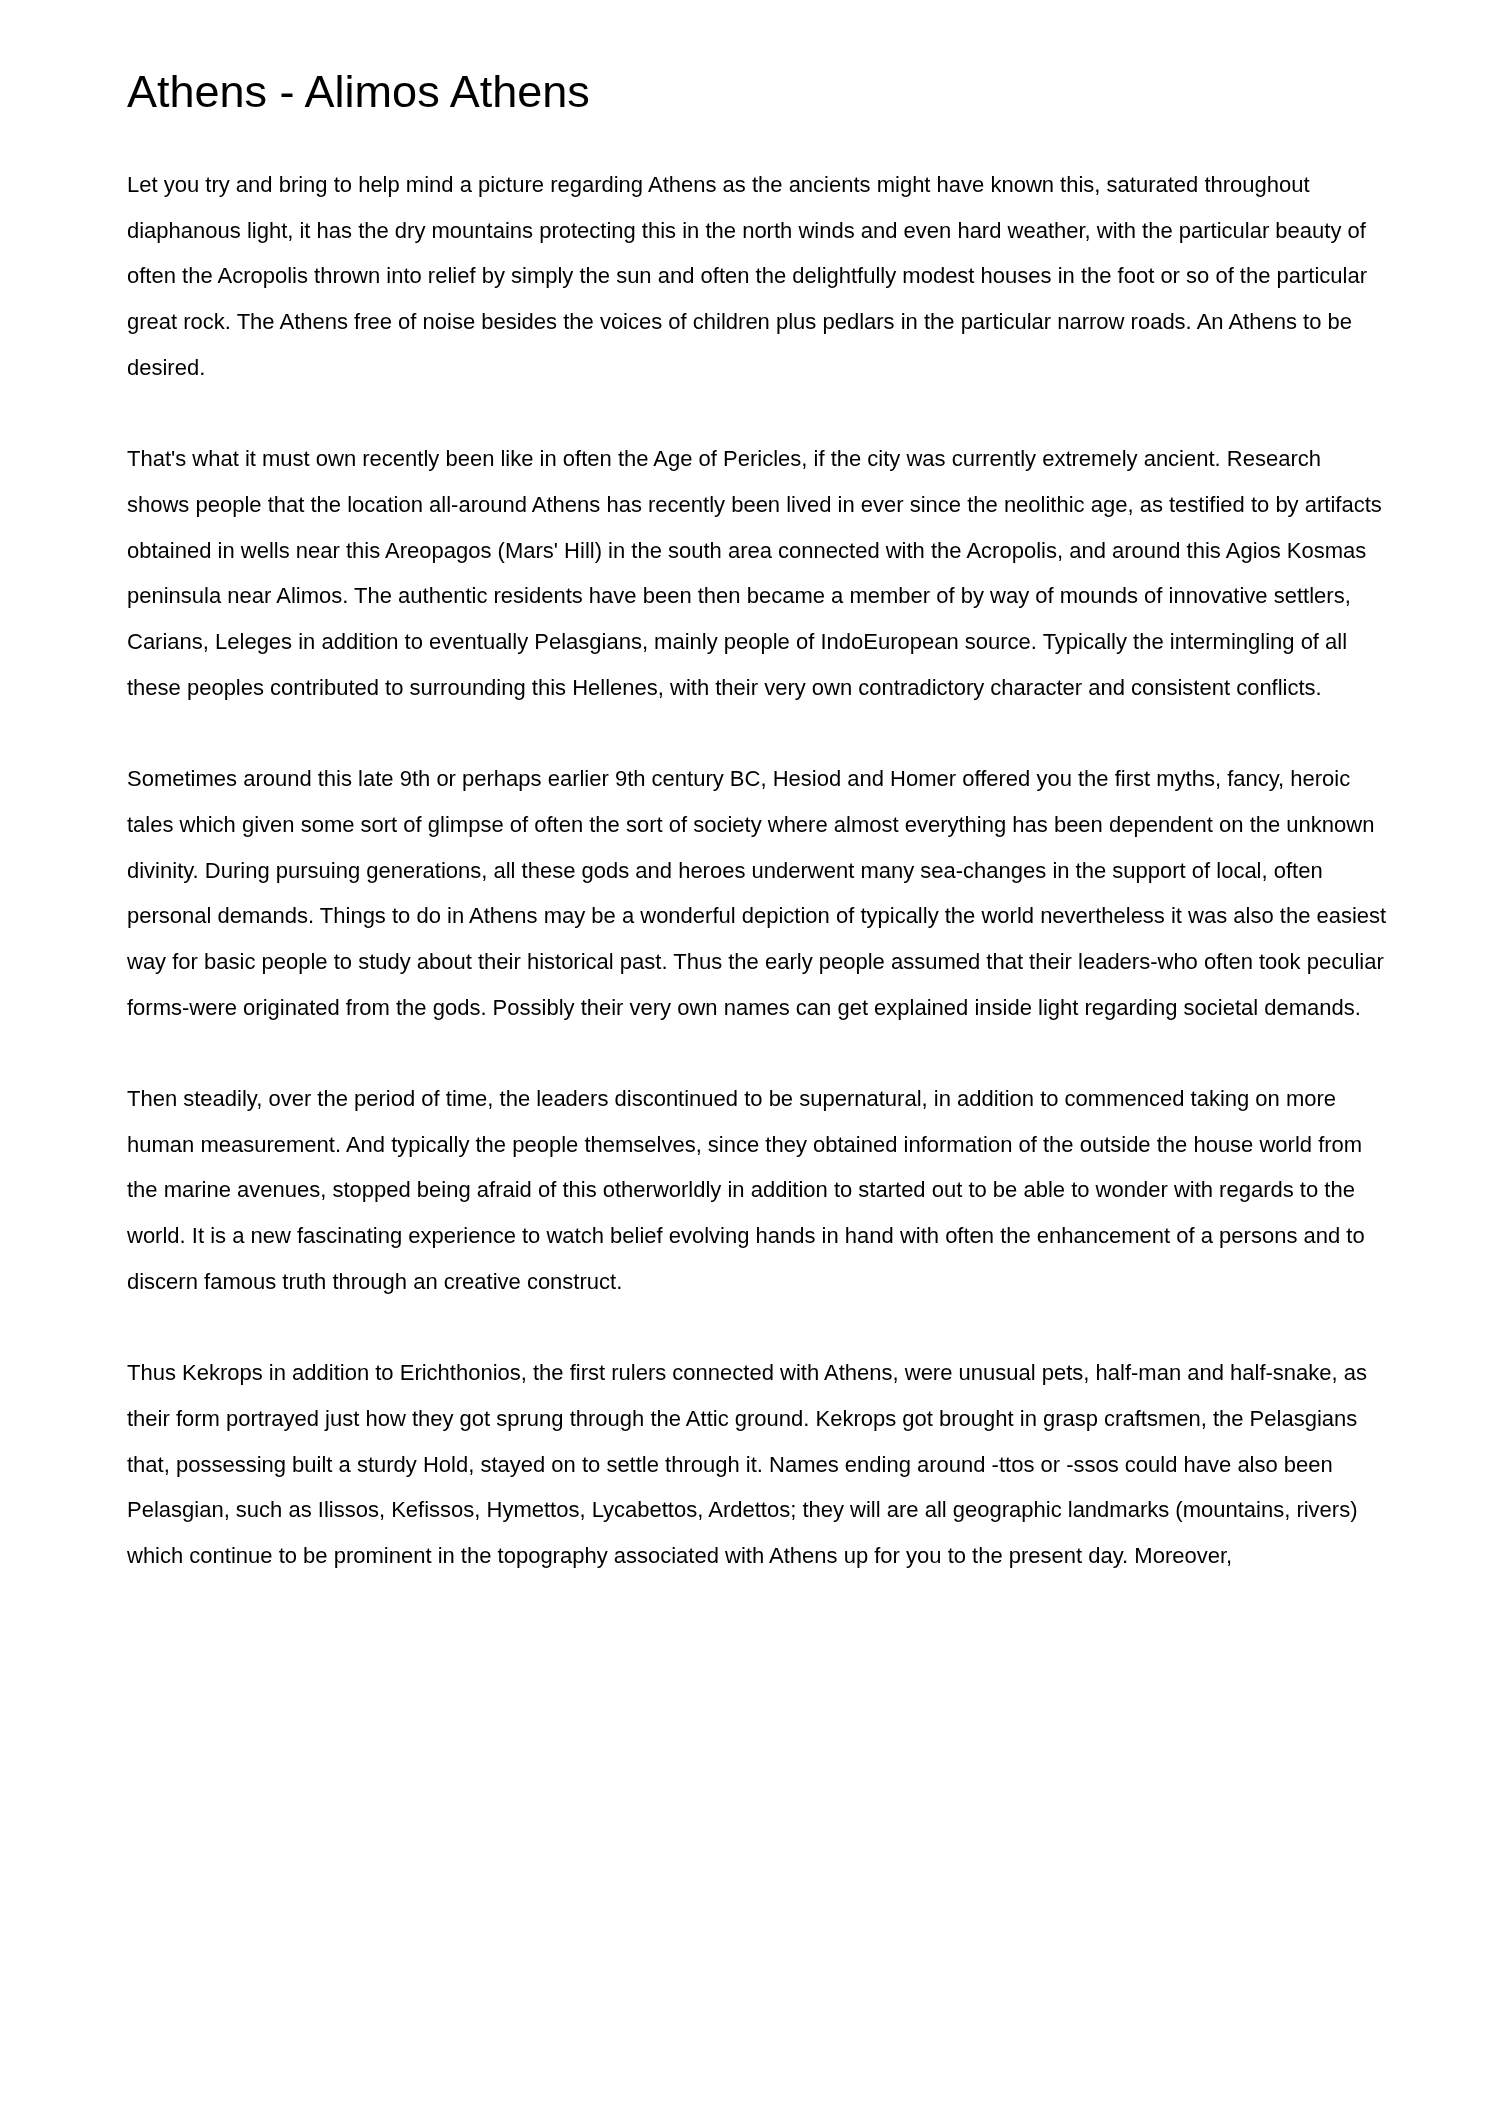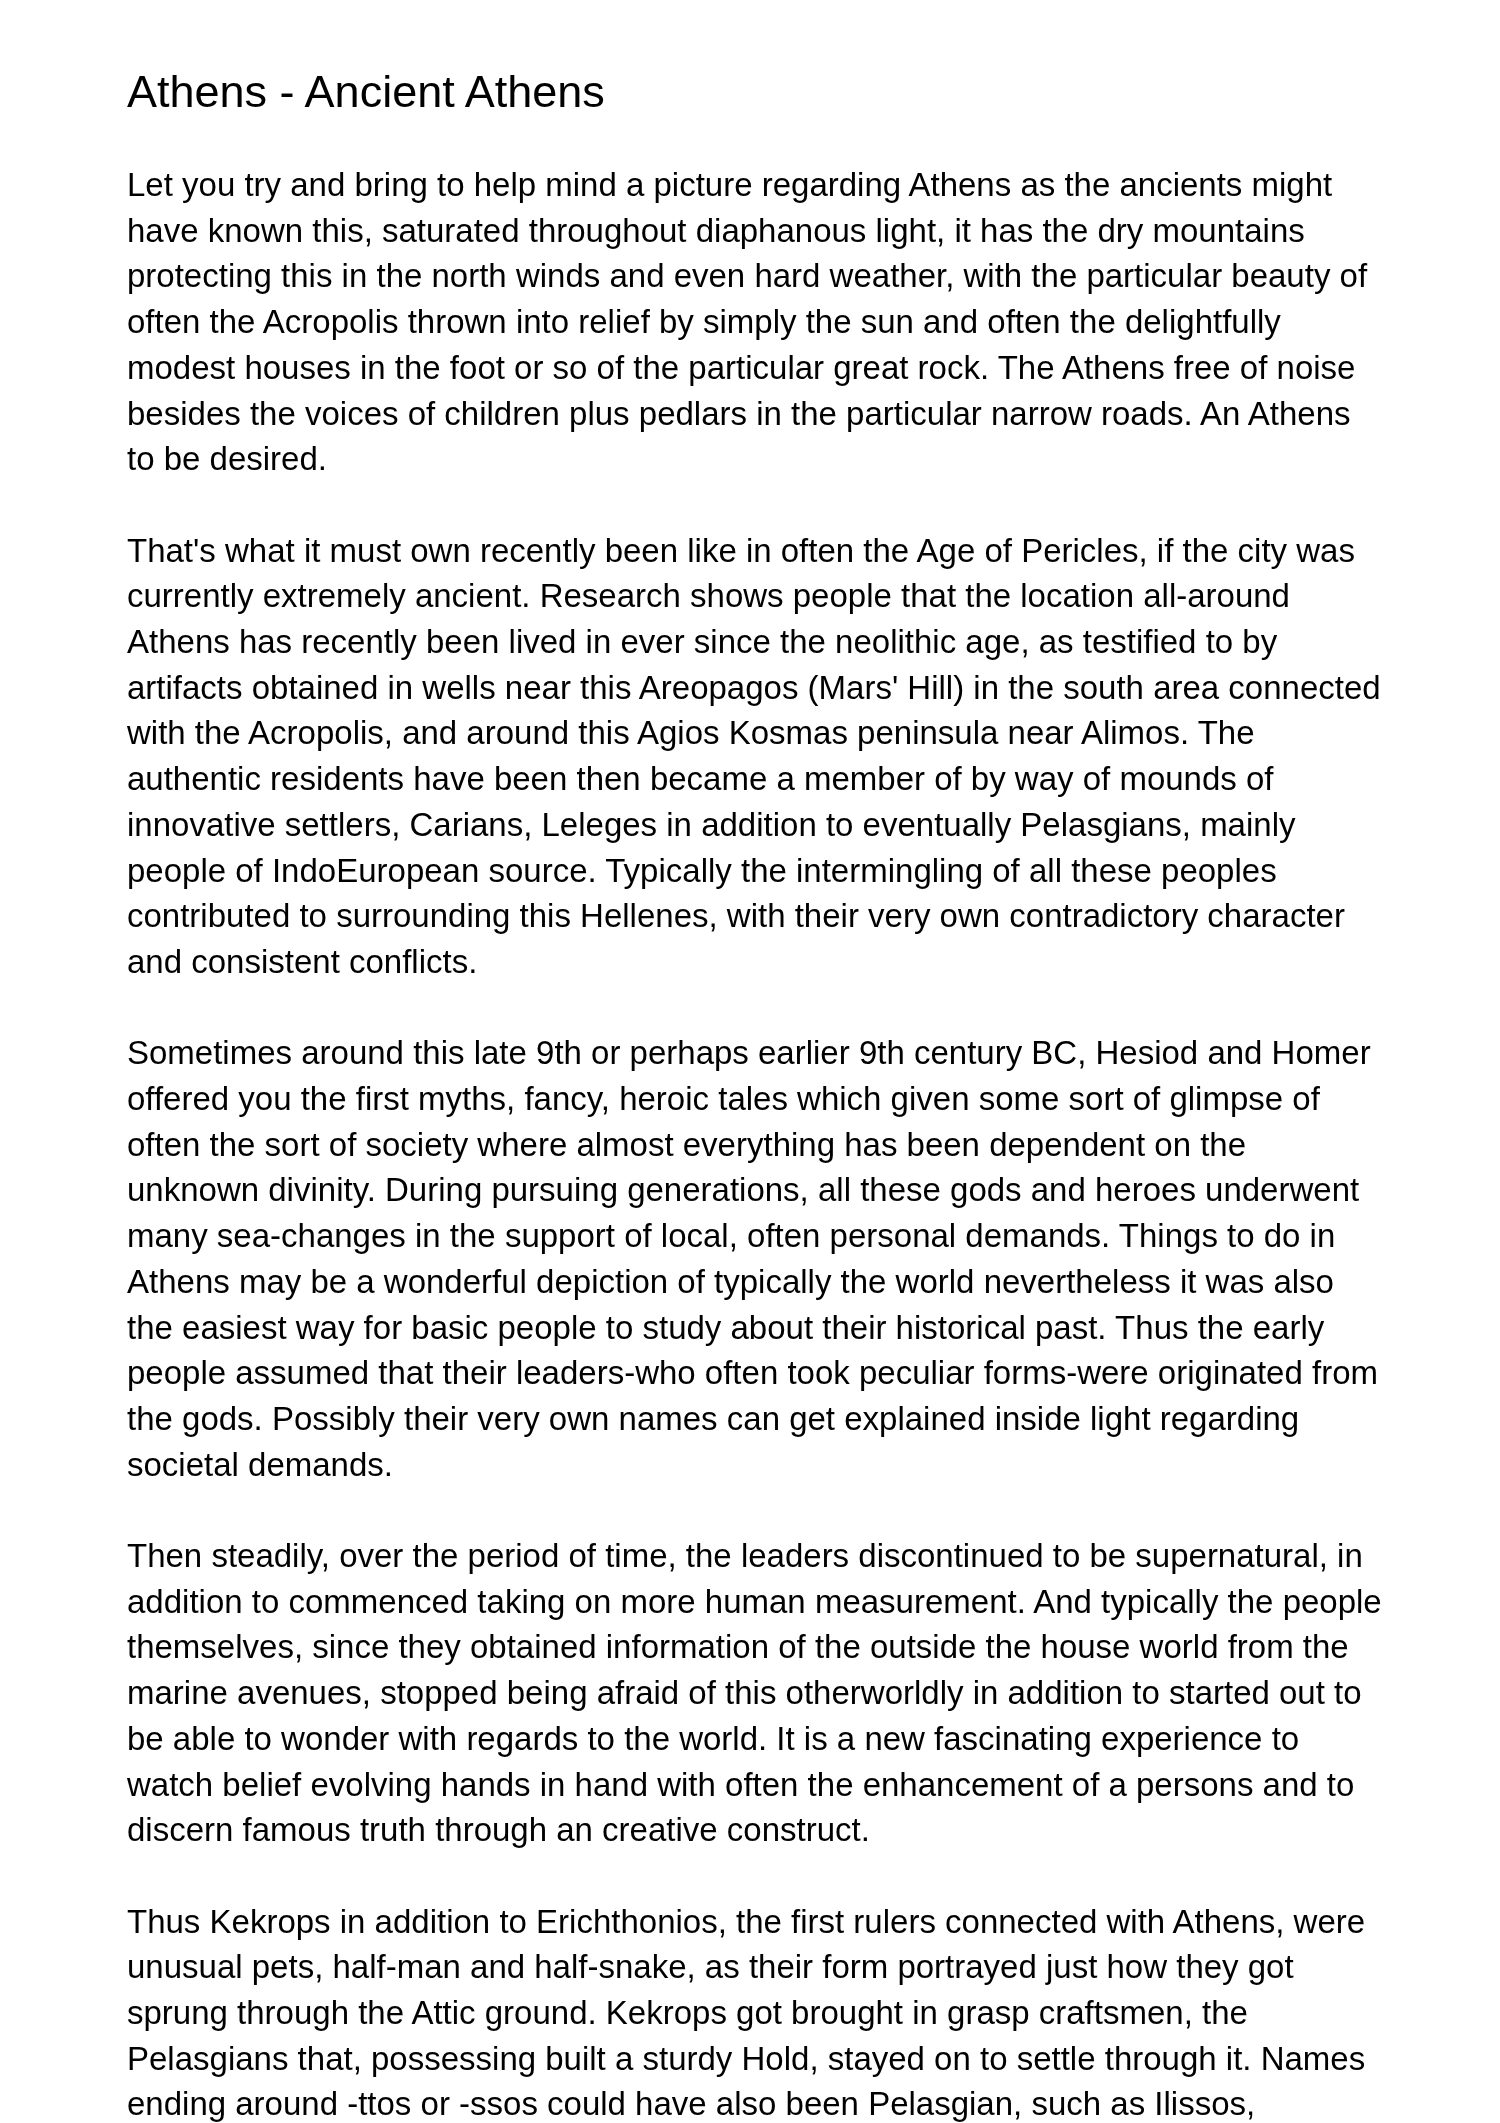--- a/index.html
+++ b/index.html
@@ -1,23 +1,23 @@
 <!DOCTYPE html>
 <html><head>
 <meta charset="utf-8">
 <style>
   html, body { margin: 0; padding: 0; background: #ffffff; }
   body { width: 1500px; height: 2123px; overflow: hidden; position: relative; }
   .page { position: absolute; left: 127px; top: 62px; width: 1260px; color: #000; font-family: "Liberation Sans", sans-serif; }
   h1 { font-weight: normal; font-size: 45px; line-height: 60px; margin: 0 0 40px 0; letter-spacing: 0; }
-  p { font-size: 33px; line-height: 45.7px; margin: 0 0 45.7px 0; }
+  p { font-size: 22px; line-height: 45.7px; margin: 0 0 45.7px 0; }
 </style>
 </head>
 <body>
 
 <div class="page">
-  <h1>Athens - Ancient Athens</h1>
+  <h1>Athens - Alimos Athens</h1>
   <p>Let you try and bring to help mind a picture regarding Athens as the ancients might have known this, saturated throughout diaphanous light, it has the dry mountains protecting this in the north winds and even hard weather, with the particular beauty of often the Acropolis thrown into relief by simply the sun and often the delightfully modest houses in the foot or so of the particular great rock. The Athens free of noise besides the voices of children plus pedlars in the particular narrow roads. An Athens to be desired.</p>
   <p>That's what it must own recently been like in often the Age of Pericles, if the city was currently extremely ancient. Research shows people that the location all-around Athens has recently been lived in ever since the neolithic age, as testified to by artifacts obtained in wells near this Areopagos (Mars' Hill) in the south area connected with the Acropolis, and around this Agios Kosmas peninsula near Alimos. The authentic residents have been then became a member of by way of mounds of innovative settlers, Carians, Leleges in addition to eventually Pelasgians, mainly people of IndoEuropean source. Typically the intermingling of all these peoples contributed to surrounding this Hellenes, with their very own contradictory character and consistent conflicts.</p>
   <p>Sometimes around this late 9th or perhaps earlier 9th century BC, Hesiod and Homer offered you the first myths, fancy, heroic tales which given some sort of glimpse of often the sort of society where almost everything has been dependent on the unknown divinity. During pursuing generations, all these gods and heroes underwent many sea-changes in the support of local, often personal demands. Things to do in Athens may be a wonderful depiction of typically the world nevertheless it was also the easiest way for basic people to study about their historical past. Thus the early people assumed that their leaders-who often took peculiar forms-were originated from the gods. Possibly their very own names can get explained inside light regarding societal demands.</p>
   <p>Then steadily, over the period of time, the leaders discontinued to be supernatural, in addition to commenced taking on more human measurement. And typically the people themselves, since they obtained information of the outside the house world from the marine avenues, stopped being afraid of this otherworldly in addition to started out to be able to wonder with regards to the world. It is a new fascinating experience to watch belief evolving hands in hand with often the enhancement of a persons and to discern famous truth through an creative construct.</p>
   <p>Thus Kekrops in addition to Erichthonios, the first rulers connected with Athens, were unusual pets, half-man and half-snake, as their form portrayed just how they got sprung through the Attic ground. Kekrops got brought in grasp craftsmen, the Pelasgians that, possessing built a sturdy Hold, stayed on to settle through it. Names ending around -ttos or -ssos could have also been Pelasgian, such as Ilissos, Kefissos, Hymettos, Lycabettos, Ardettos; they will are all geographic landmarks (mountains, rivers) which continue to be prominent in the topography associated with Athens up for you to the present day. Moreover,</p>
 </div>
 
 </body></html>

